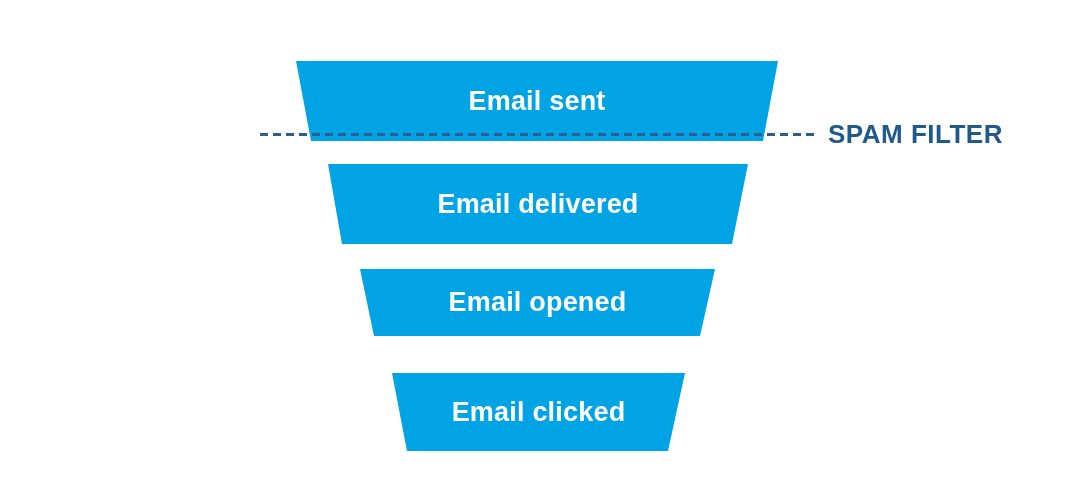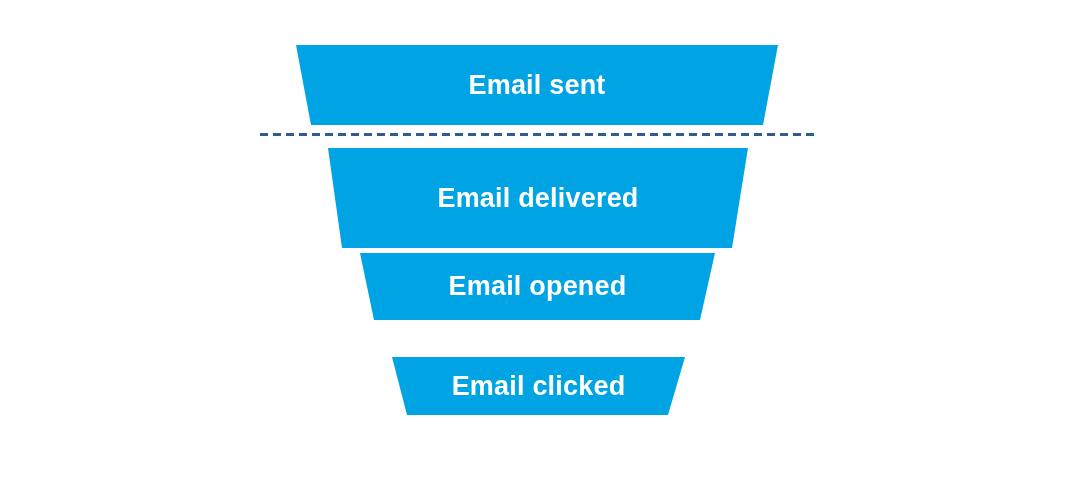--- a/index.html
+++ b/index.html
@@ -10,43 +10,44 @@
     background: #ffffff;
     overflow: hidden;
     font-family: "Liberation Sans", sans-serif;
   }
   .stage {
     position: absolute;
     background: #00a4e4;
     display: flex;
     align-items: center;
     justify-content: center;
+    margin-top: 16px;
   }
   .stage-label {
     color: #ffffff;
     font-size: 27px;
     font-weight: 600;
     letter-spacing: 0.2px;
     white-space: nowrap;
   }
   
   .stage-1 {
     left: 296px; top: 45px; width: 482px; height: 80px;
     clip-path: polygon(0 0, 100% 0, calc(100% - 15px) 100%, 15px 100%);
   }
   .stage-2 {
-    left: 328px; top: 148px; width: 420px; height: 100px;
+    left: 328px; top: 148px; width: 420px; height: 80px;
     clip-path: polygon(0 0, 100% 0, calc(100% - 16px) 100%, 14px 100%);
   }
   .stage-3 {
     left: 360px; top: 253px; width: 355px; height: 67px;
     clip-path: polygon(0 0, 100% 0, calc(100% - 15px) 100%, 14px 100%);
   }
   .stage-4 {
-    left: 392px; top: 357px; width: 293px; height: 58px;
+    left: 392px; top: 357px; width: 293px; height: 78px;
     clip-path: polygon(0 0, 100% 0, calc(100% - 17px) 100%, 15px 100%);
   }
   .dash-line {
     position: absolute;
     left: 260px; top: 133px;
     width: 556px; height: 3px;
     background: repeating-linear-gradient(to right, #2e5e8e 0 8px, transparent 8px 13px);
   }
   .spam-filter-label {
     position: absolute;
@@ -62,20 +63,21 @@
 <body>
 
 <div class="canvas">
 
   <div class="stage stage-1">
     <span class="stage-label">Email sent</span>
   </div>
 
   <div class="dash-line"></div>
 
+  <div class="spam-filter-label">SPAM FILTER</div>
 
   <div class="stage stage-2">
     <span class="stage-label">Email delivered</span>
   </div>
 
   <div class="stage stage-3">
     <span class="stage-label">Email opened</span>
   </div>
 
   <div class="stage stage-4">

